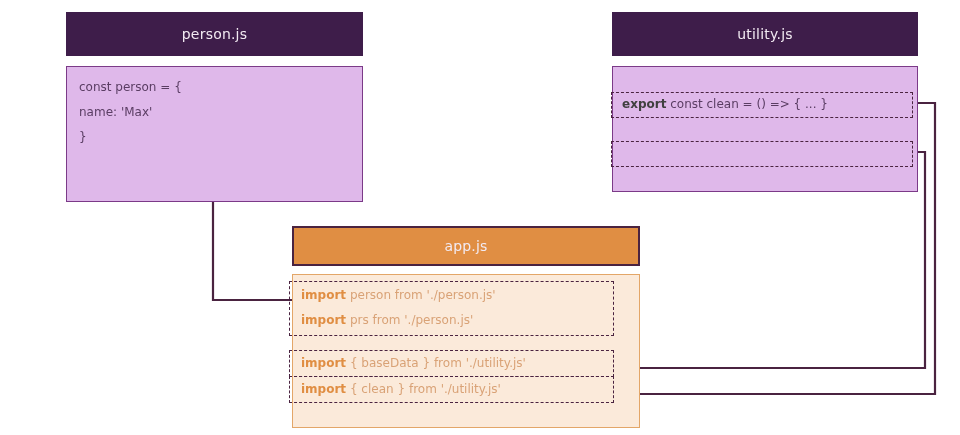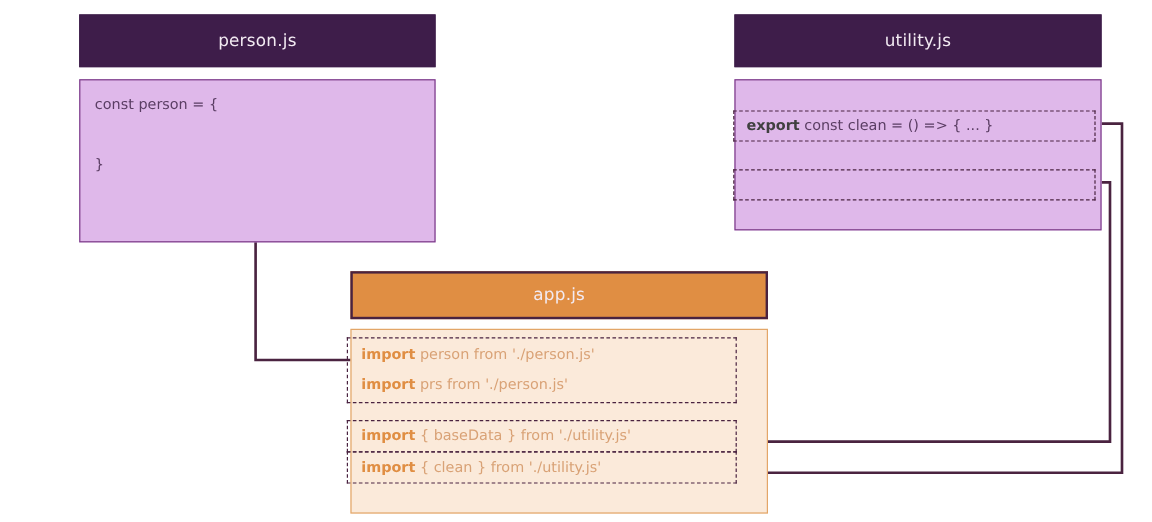--- a/index.html
+++ b/index.html
@@ -89,20 +89,23 @@
 
     <path d="M918,152 L925,152 L925,368 L620,368" fill="none" stroke="#4a2340" stroke-width="2.2" marker-end="url(#arw)"></path>
   </svg>
 
   <div class="module purple" style="left:66px;top:12px;width:297px;">
     <div class="mod-header">person.js</div>
     <div class="mod-body" style="height:136px;margin-top:10px;">
       <div class="code" style="left:12px;top:8px;">
         <span>const person = {</span>
       </div>
+      <div class="code" style="left:12px;top:33px;">
+        <span>   name: 'Max'</span>
+      </div>
       <div class="code" style="left:12px;top:58px;">
         <span>}</span>
       </div>
     </div>
   </div>
 
   <div class="module purple" style="left:612px;top:12px;width:306px;">
     <div class="mod-header">utility.js</div>
     <div class="mod-body" style="height:126px;margin-top:10px;">
 

